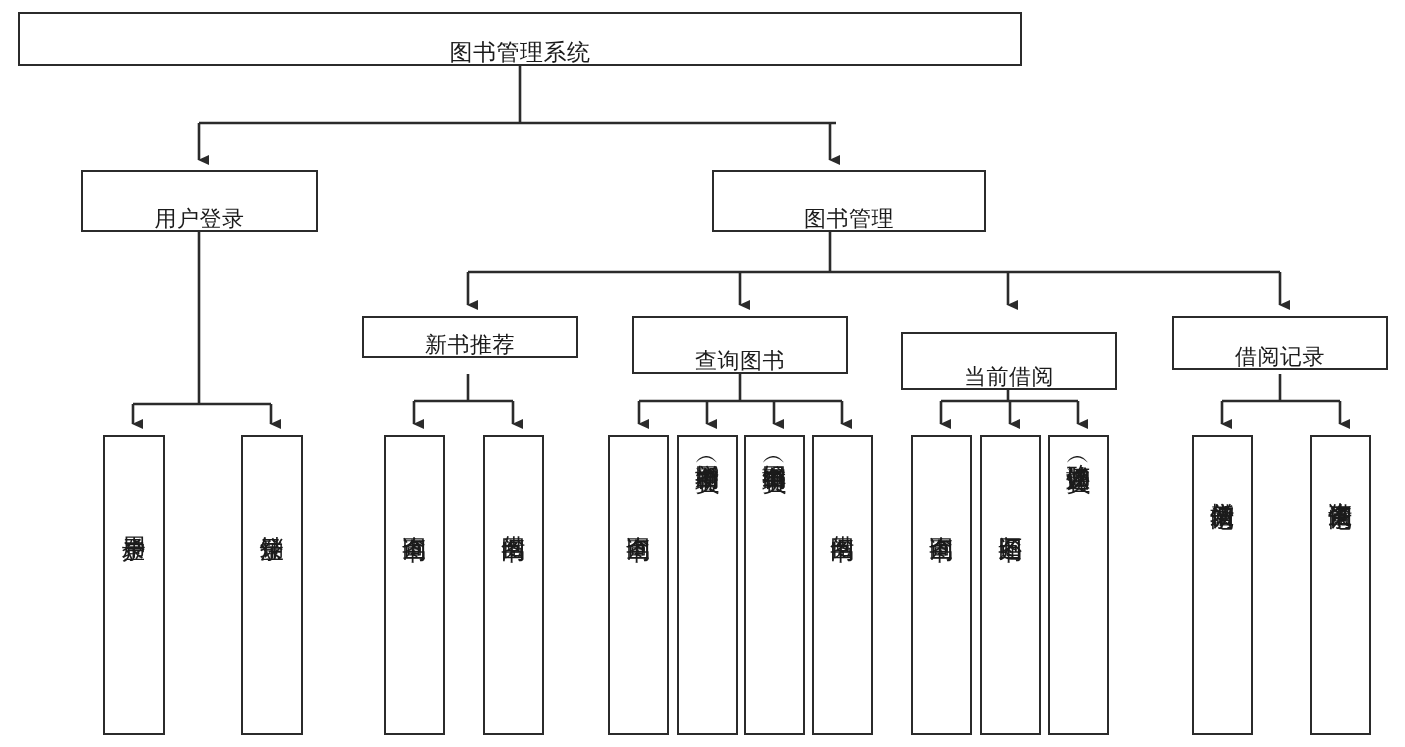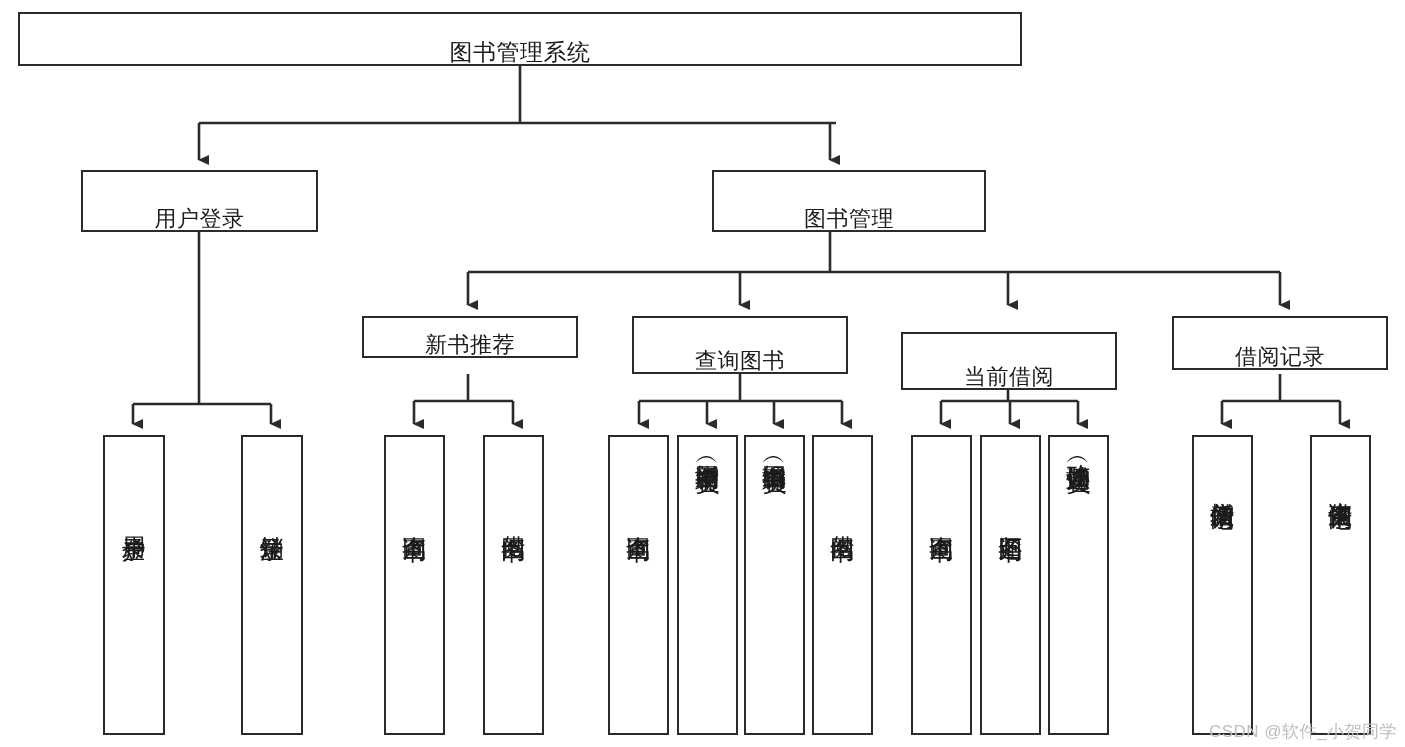--- a/index.html
+++ b/index.html
@@ -190,15 +190,14 @@
   </div>
 
   <div class="node v-node" style="left:1192px;top:435px;width:61px;height:300px;padding-top:46px;">
     <span class="lbl">新增借阅记录</span>
   </div>
 
   <div class="node v-node" style="left:1310px;top:435px;width:61px;height:300px;padding-top:46px;">
     <span class="lbl">查询借阅记录</span>
   </div>
 
-  <div class="watermark">CSDN @软件_小贺同学</div>
 
 </div>
 
 </body></html>

